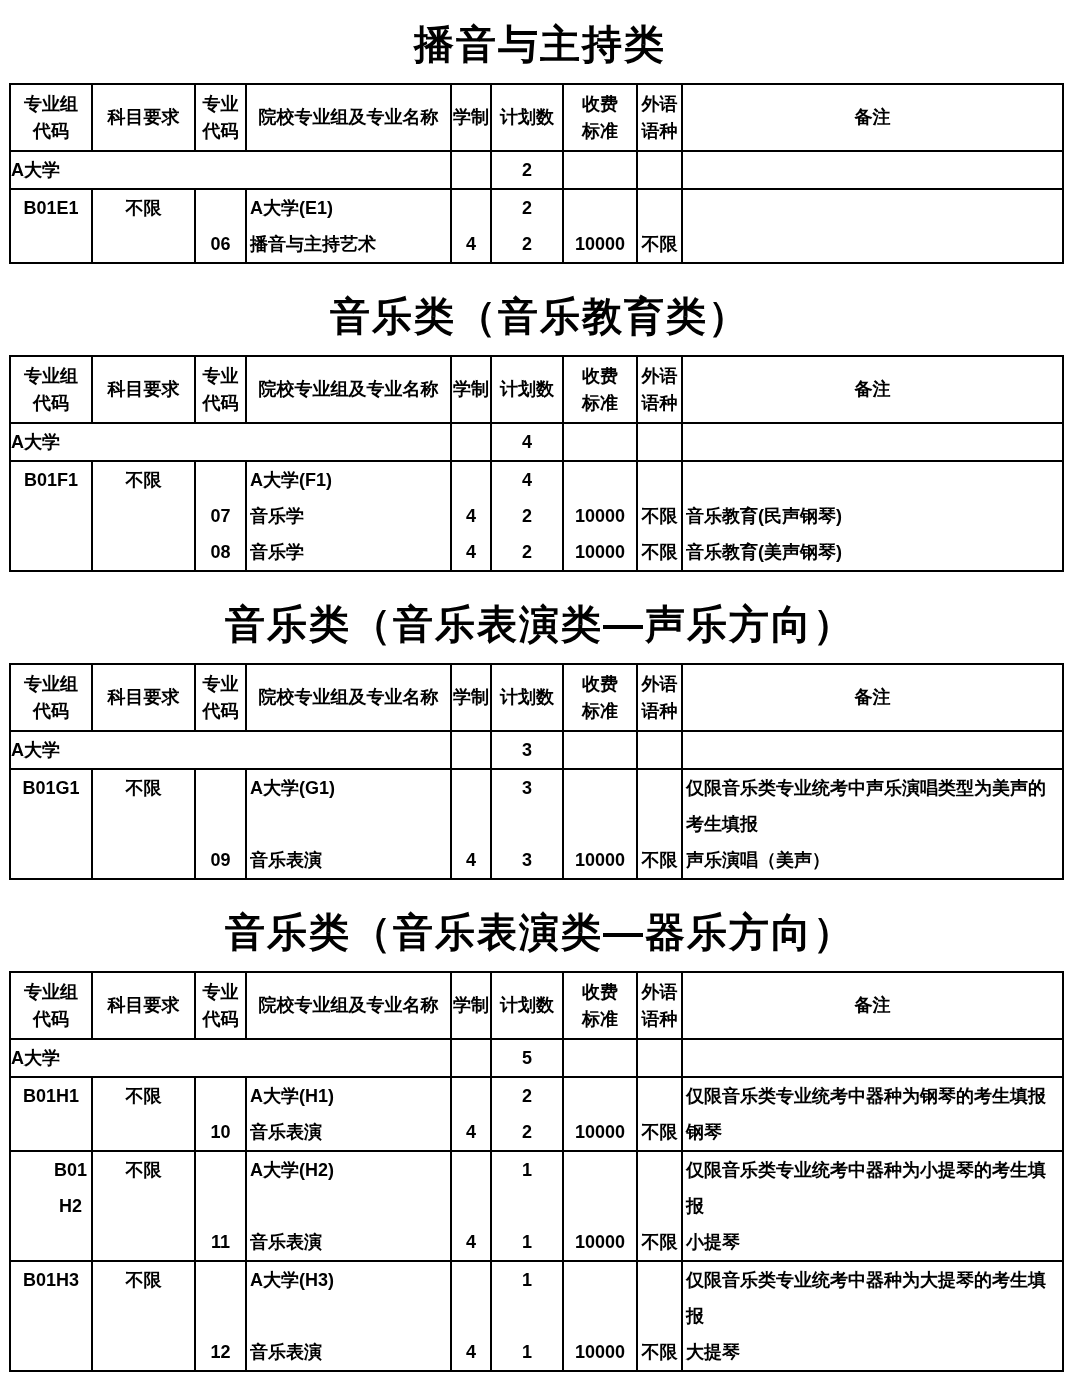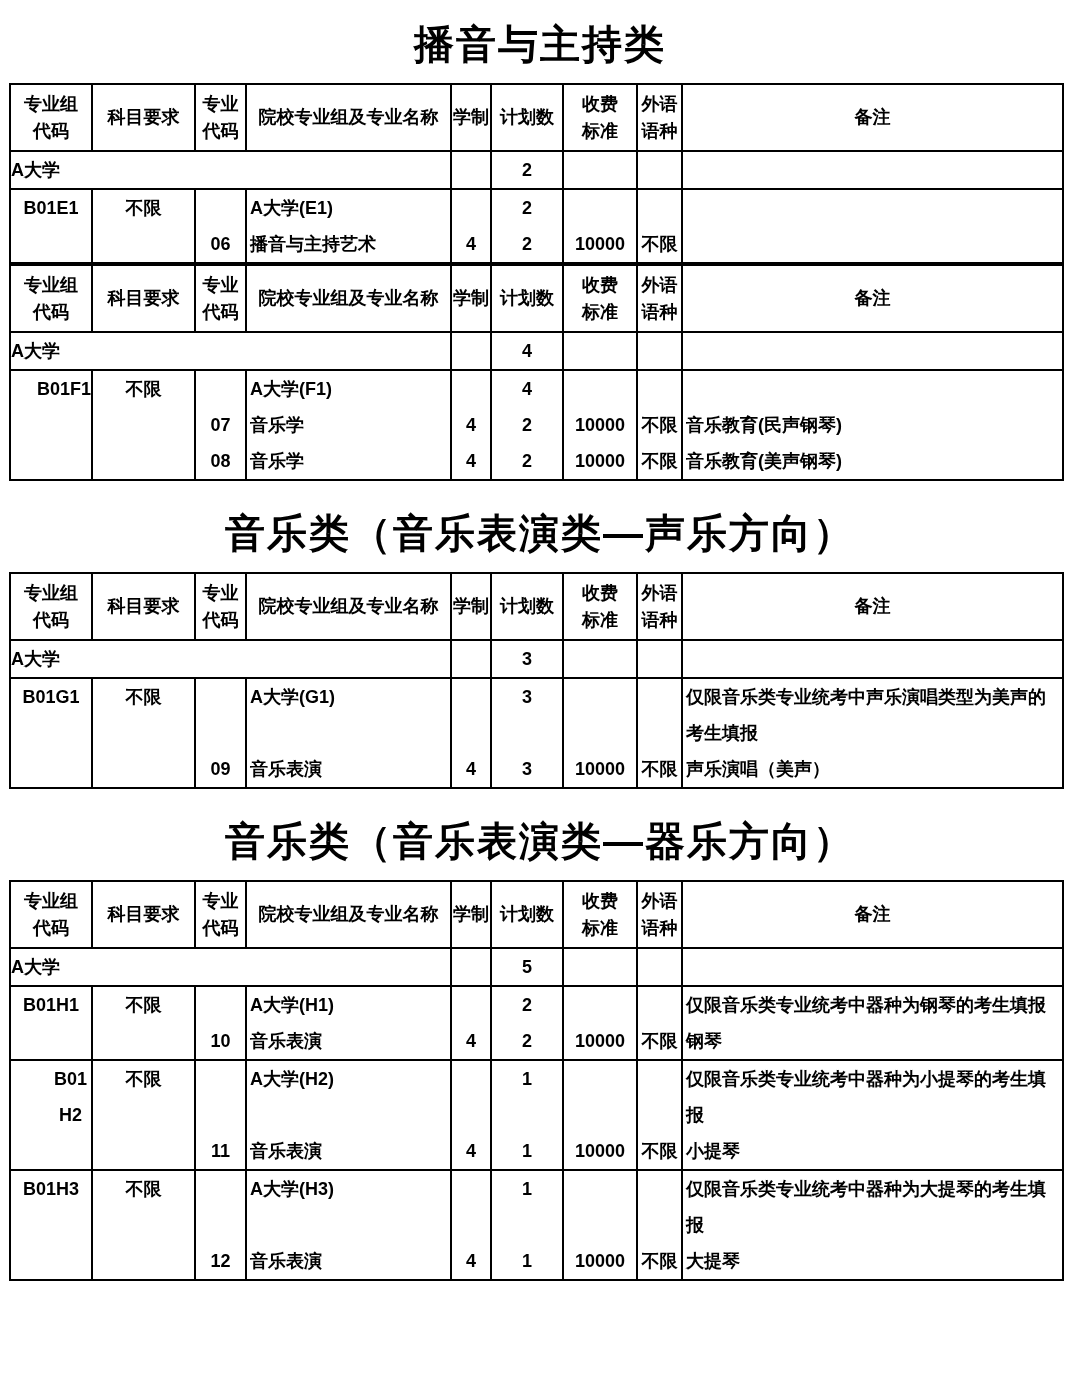--- a/index.html
+++ b/index.html
@@ -161,20 +161,21 @@
               </div>
             </td>
             <td class="gc align-l col-remark">
               <div class="cell" style="height: 72px;"></div>
             </td>
           </tr>
         </tbody>
       </table>
     </section>
     <section>
+      <h2 class="title">音乐类（音乐教育类）</h2>
       <table class="plan">
         <colgroup>
           <col style="width: 82px;">
           <col style="width: 103px;">
           <col style="width: 51px;">
           <col style="width: 205px;">
           <col style="width: 40px;">
           <col style="width: 72px;">
           <col style="width: 74px;">
           <col style="width: 45px;">
@@ -220,21 +221,21 @@
             <td class="sumname" colspan="4">A大学</td>
             <td class="sumval"></td>
             <td class="sumval">4</td>
             <td class="sumval"></td>
             <td class="sumval"></td>
             <td class="sumval"></td>
           </tr>
           <tr>
             <td class="gc align-c col-group-code">
               <div class="cell" style="height: 108px;">
-                <div class="ln" style="height: 36px; text-align: right;">B01F1</div>
+                <div class="ln" style="height: 36px;">B01F1</div>
               </div>
             </td>
             <td class="gc align-c col-subject">
               <div class="cell" style="height: 108px;">
                 <div class="ln" style="height: 36px;">不限</div>
               </div>
             </td>
             <td class="gc align-c col-major-code">
               <div class="cell" style="height: 108px;">
                 <div class="ln" style="height: 36px;"></div>

